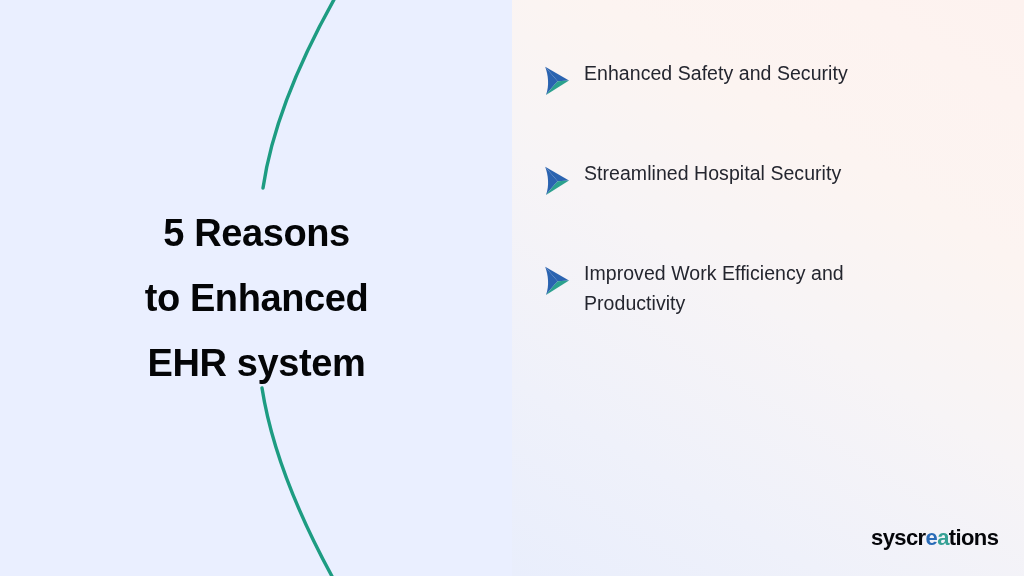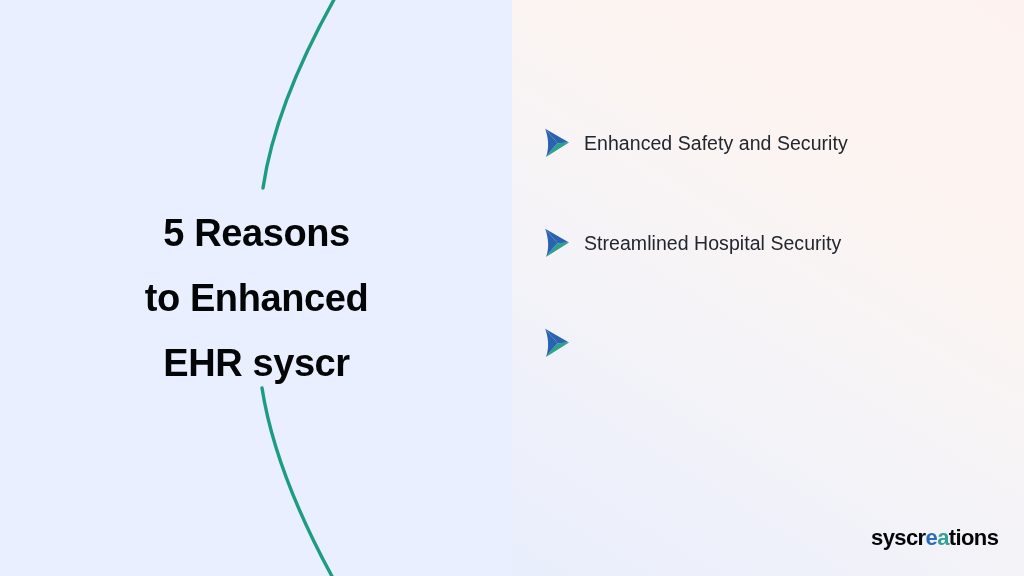--- a/index.html
+++ b/index.html
@@ -70,21 +70,21 @@
   
   .list {
     position: absolute;
     left: 544px;
     top: 58px;
     width: 440px;
   }
   .list-item {
     position: relative;
     display: flex;
-    align-items: flex-end;
+    align-items: flex-start;
     height: 100px;
   }
   .arrow-wrap {
     flex: 0 0 auto;
     width: 40px;
     padding-top: 8px;
   }
   .arrow-svg { display: block; }
   .item-text {
     flex: 1 1 auto;
@@ -122,21 +122,21 @@
   <div class="bg-right"></div>
 
   <svg class="arc" viewBox="0 0 1024 576" width="1024" height="576" aria-hidden="true">
     <path d="M336 -4 C 300 60, 272 126, 263 188" fill="none" stroke="#1d9c82" stroke-width="3.4" stroke-linecap="round"></path>
     <path d="M262 388 C 272 452, 300 518, 334 580" fill="none" stroke="#1d9c82" stroke-width="3.4" stroke-linecap="round"></path>
   </svg>
 
   <div class="title-block">
     <div class="title-line">5 Reasons</div>
     <div class="title-line">to Enhanced</div>
-    <div class="title-line">EHR syscr</div>
+    <div class="title-line">EHR system</div>
   </div>
 
   <div class="list">
 
     <div class="list-item">
       <span class="arrow-wrap">
         <svg class="arrow-svg" width="26" height="30" viewBox="0 0 26 30" aria-hidden="true">
           <path d="M1.2 0.8 L25 14.4 L13.6 15.2 Z" fill="#2a63b0"></path>
           <path d="M13.6 15.2 L25 14.4 L2.0 29.0 C 6.4 23.0, 9.8 19.2, 13.6 15.2 Z" fill="#2ba18e"></path>
           <path d="M1.2 0.8 L13.6 15.2 C 9.8 19.2, 6.4 23.0, 2.0 29.0 C 5.6 19.8, 4.2 9.0, 1.2 0.8 Z" fill="#2a63b0"></path>
@@ -158,20 +158,21 @@
 
 
     <div class="list-item">
       <span class="arrow-wrap">
         <svg class="arrow-svg" width="26" height="30" viewBox="0 0 26 30" aria-hidden="true">
           <path d="M1.2 0.8 L25 14.4 L13.6 15.2 Z" fill="#2a63b0"></path>
           <path d="M13.6 15.2 L25 14.4 L2.0 29.0 C 6.4 23.0, 9.8 19.2, 13.6 15.2 Z" fill="#2ba18e"></path>
           <path d="M1.2 0.8 L13.6 15.2 C 9.8 19.2, 6.4 23.0, 2.0 29.0 C 5.6 19.8, 4.2 9.0, 1.2 0.8 Z" fill="#2a63b0"></path>
         </svg>
       </span>
+      <span class="item-text">Improved Work Efficiency and Productivity</span>
     </div>
 
 
   </div>
 
   <div class="logo"><span>syscr</span><span class="lg-e">e</span><span class="lg-a">a</span><span>tions</span></div>
 
 </div>
 
 </body></html>

